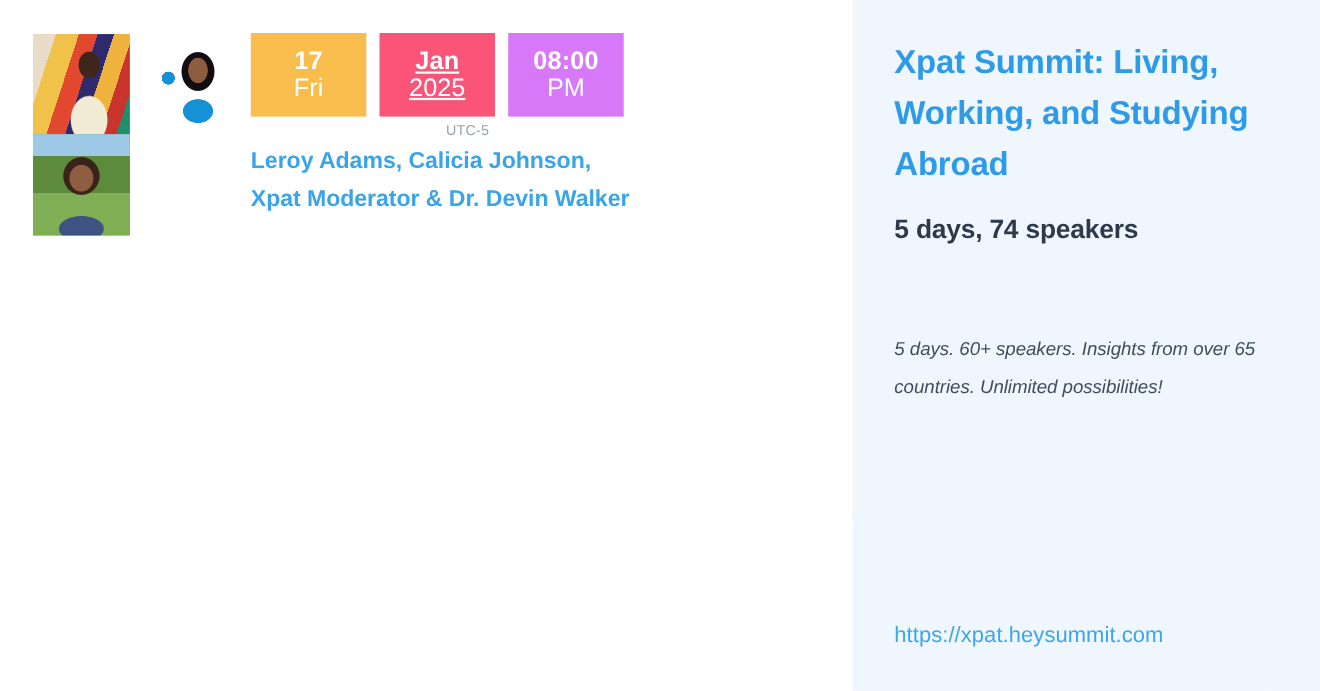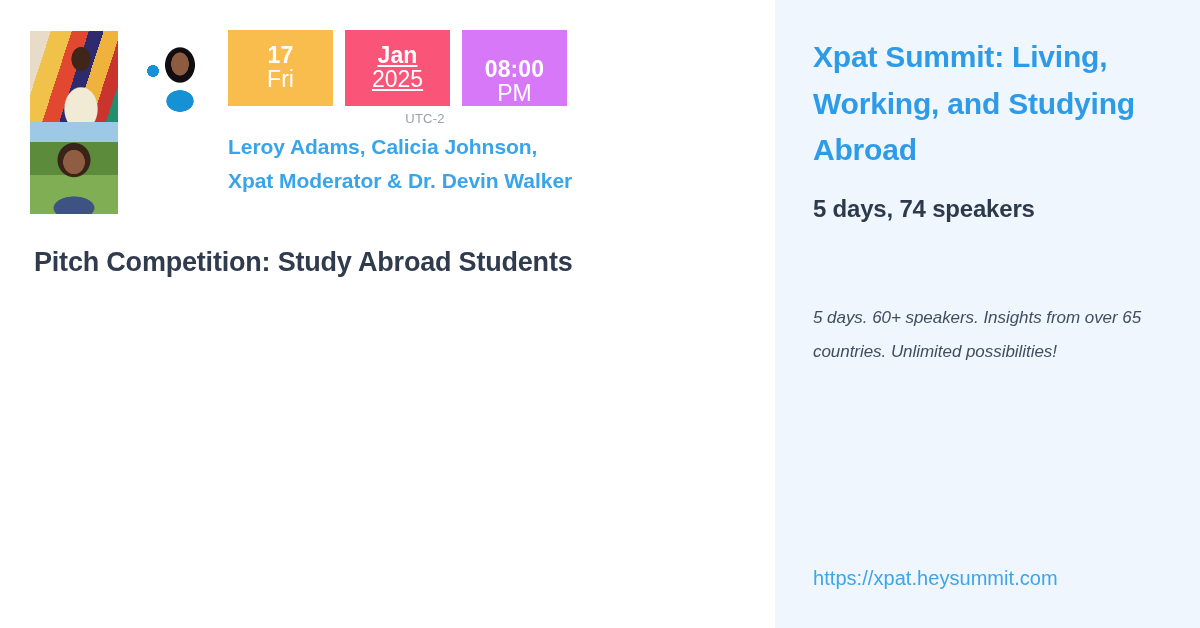--- a/index.html
+++ b/index.html
@@ -120,21 +120,21 @@
     font-size: 23px;
     font-weight: 700;
     letter-spacing: 0.1px;
   }
   .badge .b-bottom {
     font-size: 23px;
     font-weight: 400;
   }
   .badge-day  { background: #F9BD4E; }
   .badge-month{ background: #FB5479; text-decoration: underline; }
-  .badge-time { background: #D678F8; justify-content: flex-end; }
+  .badge-time { background: #D678F8; }
 
   .tz {
     margin-top: 5px;
     width: 100%;
     text-align: center;
     padding-right: 6px;
     box-sizing: border-box;
     font-size: 13px;
     color: #9aa2ab;
     letter-spacing: 0.2px;
@@ -243,28 +243,27 @@
             <span class="b-bottom">2025</span>
           </div>
 
           <div class="badge badge-time">
             <span class="b-top">08:00</span>
             <span class="b-bottom">PM</span>
           </div>
 
         </div>
 
-        <div class="tz">UTC-2</div>
+        <div class="tz">UTC-5</div>
 
         <div class="speakers">Leroy Adams, Calicia Johnson, Xpat Moderator &amp; Dr. Devin Walker</div>
 
       </div>
     </div>
 
-    <h1 class="talk-title">Pitch Competition: Study Abroad Students</h1>
 
   </section>
 
   <aside class="side-pane">
 
     <h2 class="summit-title">Xpat Summit: Living, Working, and Studying Abroad</h2>
 
     <div class="summit-stats">5 days, 74 speakers</div>
 
     <p class="summit-desc">5 days. 60+ speakers. Insights from over 65 countries. Unlimited possibilities!</p>

